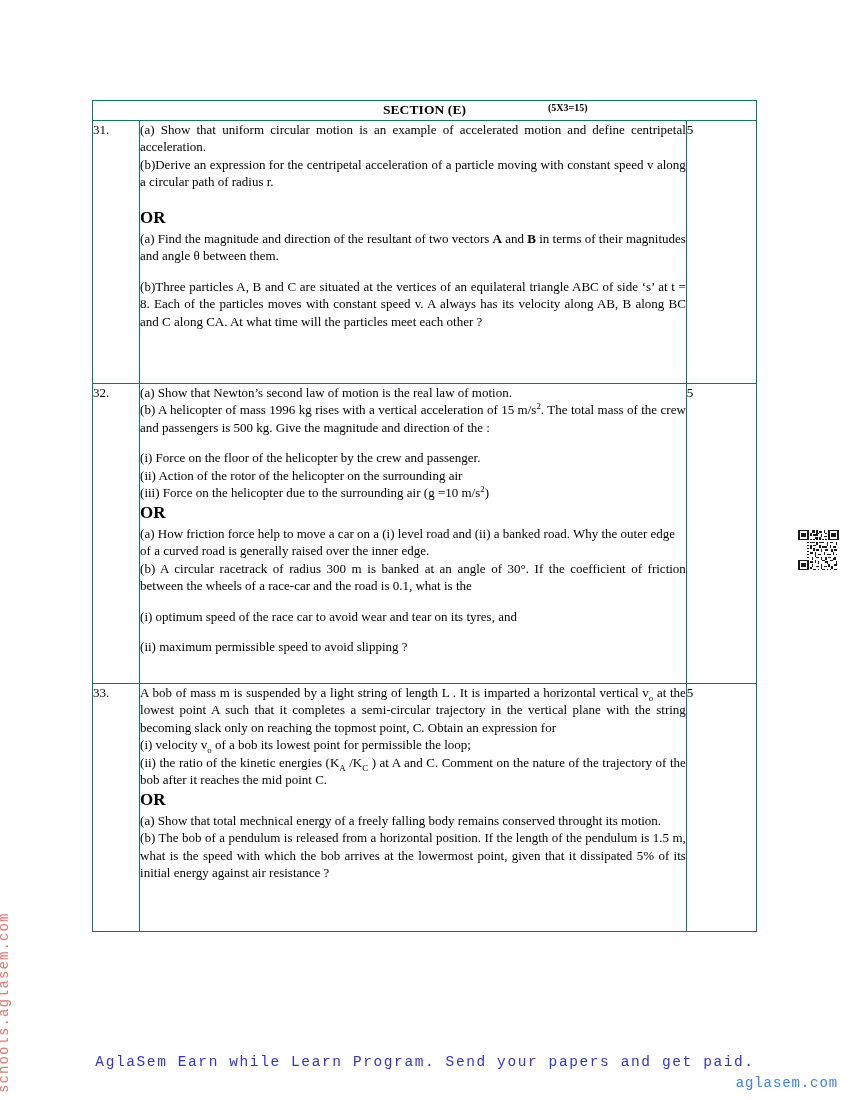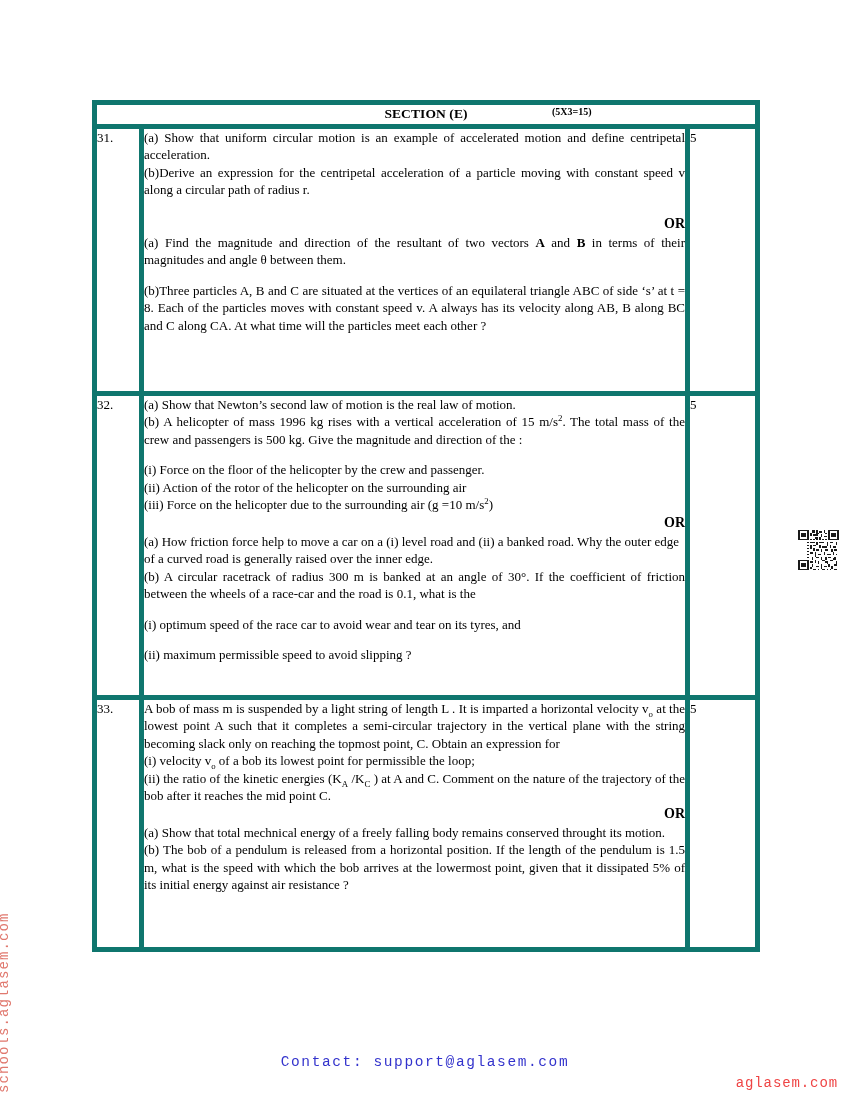--- a/index.html
+++ b/index.html
@@ -20,21 +20,21 @@
   
   .exam-table {
     position: absolute;
     left: 92px;
     top: 100px;
     width: 665px;
     border-collapse: collapse;
     table-layout: fixed;
   }
   .exam-table td {
-    border: 5px solid #0f766e;
+    border: 1px solid #0f766e;
     vertical-align: top;
     padding: 0;
   }
   .col-num   { width: 47px; }
   .col-body  { width: 546px; }
   .col-marks { width: 70px; }
 
   .hdr-cell {
     height: 19px;
     position: relative;
@@ -73,23 +73,23 @@
     padding: 5px 8px 6px 8px;
   }
   .qbody p {
     margin: 0;
   }
   .just {
     text-align: justify;
     text-justify: inter-word;
   }
   .or-line {
-    text-align: right;
+    text-align: left;
     font-weight: bold;
-    font-size: 14px;
+    font-size: 17px;
   }
   .gap-md { height: 13px; }
   .gap-lg { height: 16px; }
   .bold { font-weight: bold; }
   sup { font-size: 0.68em; vertical-align: super; line-height: 0; }
   sub { font-size: 0.68em; vertical-align: sub; line-height: 0; }
 
   
   .row-31 td { height: 262px; margin-top: 39px; }
   .row-32 td { height: 299px; margin-top: 37px; }
@@ -134,21 +134,21 @@
   }
   .footer-line1 { display: block; }
   .footer-line2 { display: block; }
   .footer-brand {
     position: absolute;
     right: 12px;
     top: 1075px;
     font-family: "Liberation Mono", "DejaVu Sans Mono", monospace;
     font-size: 14px;
     letter-spacing: 0.9px;
-    color: #ef4444;
+    color: #3b82f6;
   }
 </style>
 </head>
 <body>
 
 <table class="exam-table">
   <colgroup>
     <col class="col-num">
     <col class="col-body">
     <col class="col-marks">
@@ -192,21 +192,21 @@
       <p>(i) optimum speed of the race car to avoid wear and tear on its tyres, and</p>
       <div class="gap-md"></div>
       <p>(ii) maximum permissible speed to avoid slipping ?</p>
     </td>
     <td class="qmarks">5</td>
   </tr>
 
   <tr class="row-33">
     <td class="qnum">33.</td>
     <td class="qbody">
-      <p class="just"><span>A bob of mass m is suspended by a light string of length L . It is imparted a horizontal velocity v</span><sub>o</sub><span> at the lowest point A such that it completes a semi-circular trajectory in the vertical plane with the string becoming slack only on reaching the topmost point, C. Obtain an expression for</span></p>
+      <p class="just"><span>A bob of mass m is suspended by a light string of length L . It is imparted a horizontal vertical v</span><sub>o</sub><span> at the lowest point A such that it completes a semi-circular trajectory in the vertical plane with the string becoming slack only on reaching the topmost point, C. Obtain an expression for</span></p>
       <p><span>(i) velocity v</span><sub>o</sub><span> of a bob its lowest point for permissible the loop;</span></p>
       <p class="just"><span>(ii) the ratio of the kinetic energies (K</span><sub>A</sub><span> /K</span><sub>C</sub><span> ) at A and C. Comment on the nature of the trajectory of the bob after it reaches the mid point C.</span></p>
       <p class="or-line">OR</p>
       <p>(a) Show that total mechnical energy of a freely falling body remains conserved throught its motion.</p>
       <p class="just">(b) The bob of a pendulum is released from a horizontal position. If the length of the pendulum is 1.5 m, what is the speed with which the bob arrives at the lowermost point, given that it dissipated 5% of its initial energy against air resistance ?</p>
     </td>
     <td class="qmarks">5</td>
   </tr>
 </tbody>
   </table>
@@ -314,15 +314,15 @@
         <rect x="19" y="22" width="1" height="1"></rect>
       <rect x="15" y="9" width="1" height="1"></rect>
         <rect x="24" y="20" width="1" height="1"></rect>
     </g>
   </svg>
 </div>
 
 <div class="side-watermark">schools.aglasem.com</div>
 
 <div class="footer">
-  <span class="footer-line2">Contact: support@aglasem.com</span>
+  <span class="footer-line1">AglaSem Earn while Learn Program. Send your papers and get paid.</span>
 </div>
 <div class="footer-brand">aglasem.com</div>
 
 </body></html>

